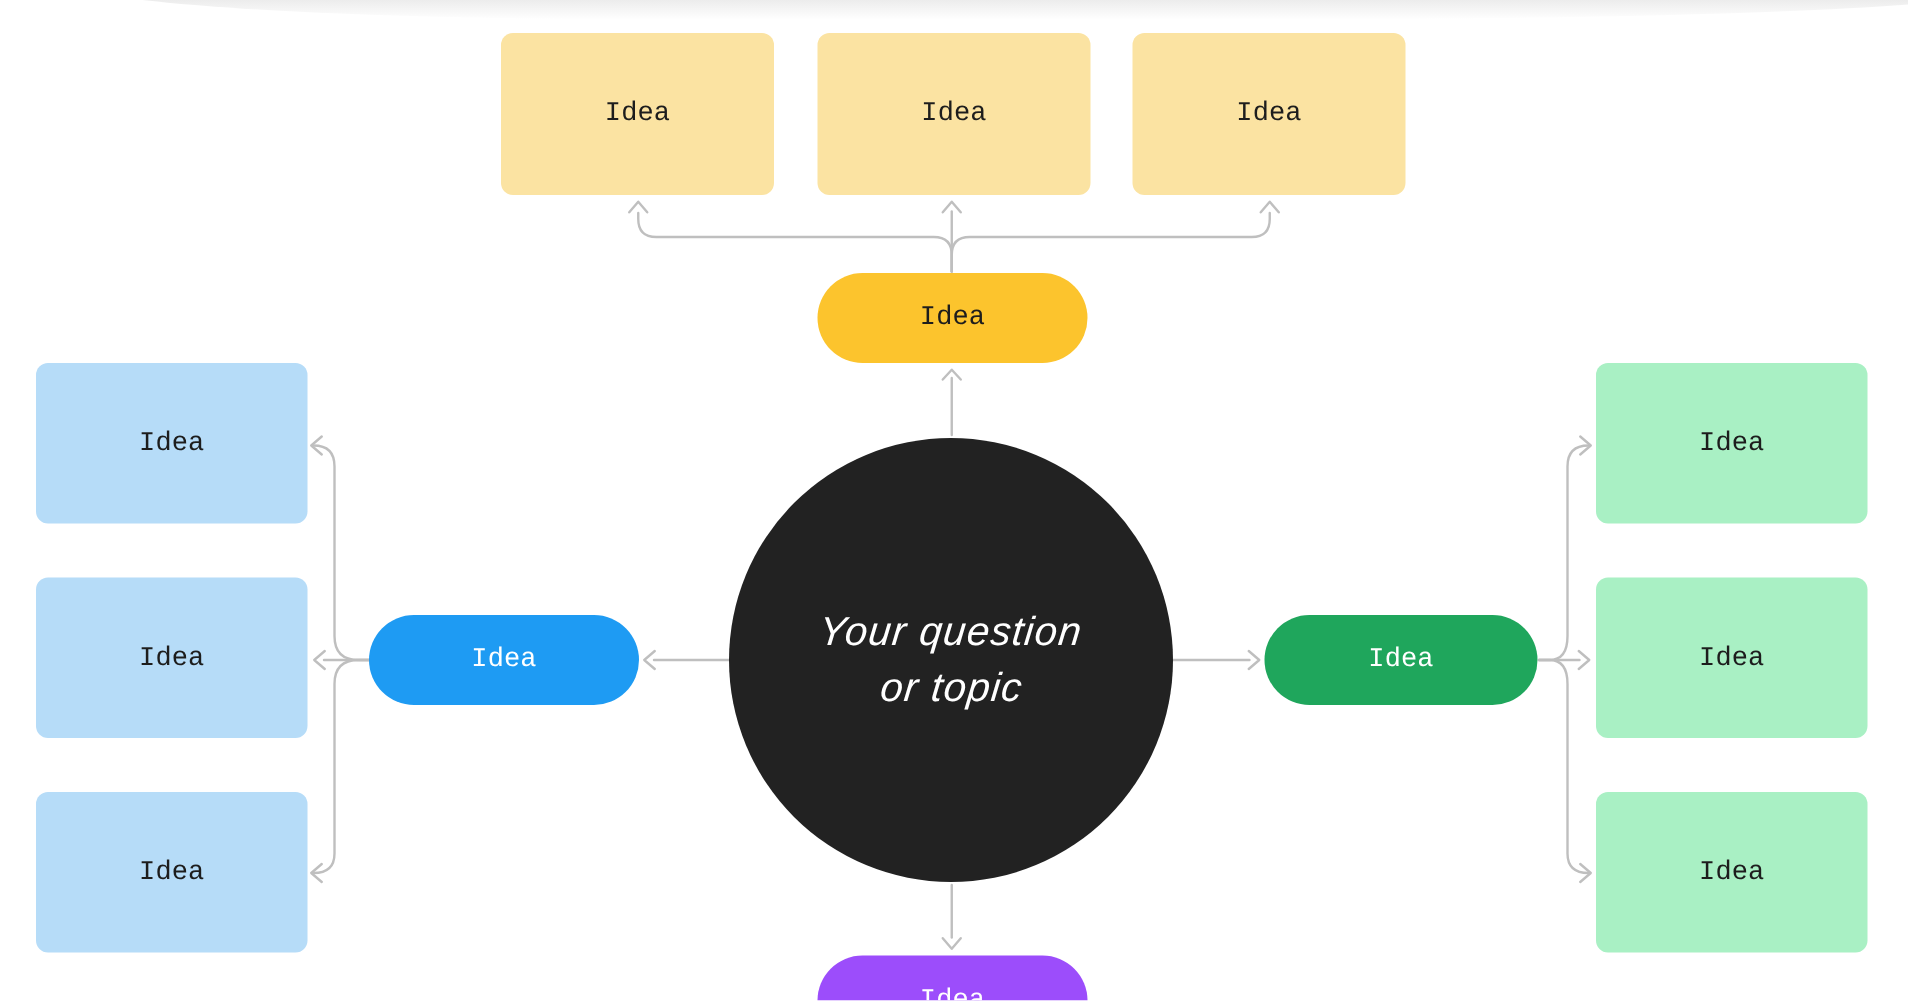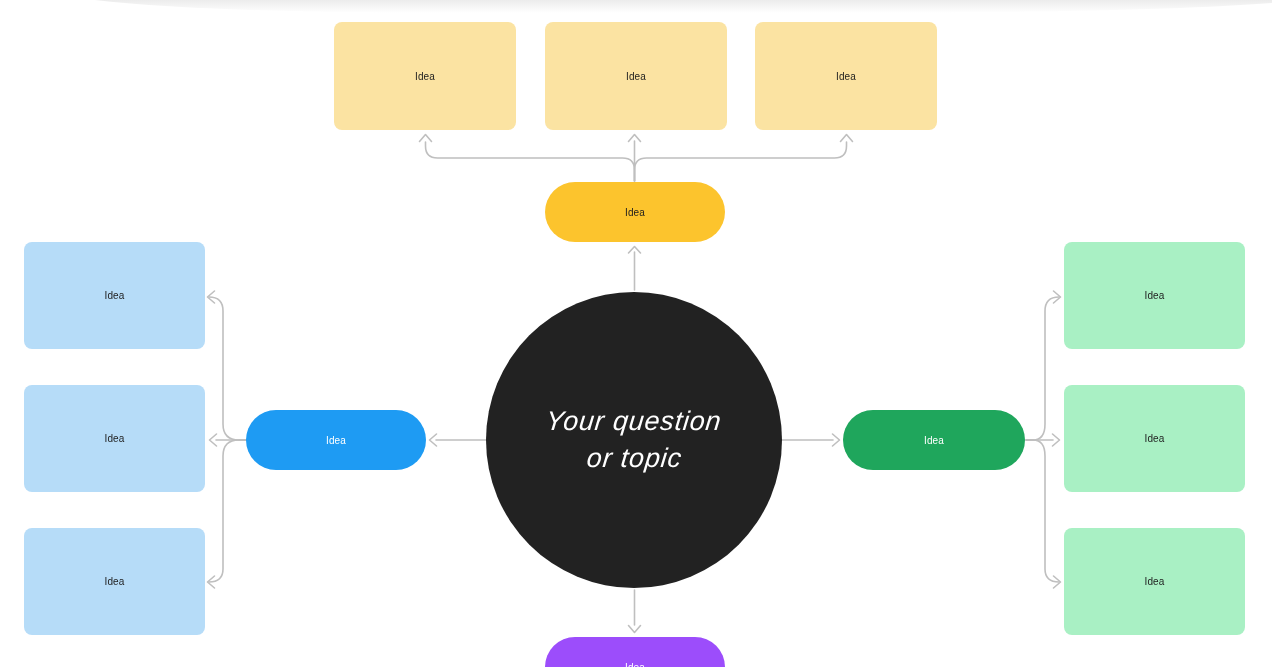--- a/index.html
+++ b/index.html
@@ -16,23 +16,24 @@
     position: absolute;
     left: 0; top: 0;
     width: 1272px; height: 667px;
     pointer-events: none;
   }
   .node {
     position: absolute;
     display: flex;
     align-items: center;
     justify-content: center;
-    font-size: 10px;
+    font-size: 18px;
     font-weight: 500;
     letter-spacing: 0.1px;
+    font-family: Liberation Mono, monospace;
   }
   .leaf { width: 181px; height: 107px; border-radius: 8px; }
   .leaf-top { width: 182px; height: 108px; }
   .hub { width: 180px; height: 60px; border-radius: 30px; }
   .center-circle {
     position: absolute;
     left: 486px; top: 292px;
     width: 296px; height: 296px;
     border-radius: 50%;
     display: flex;

